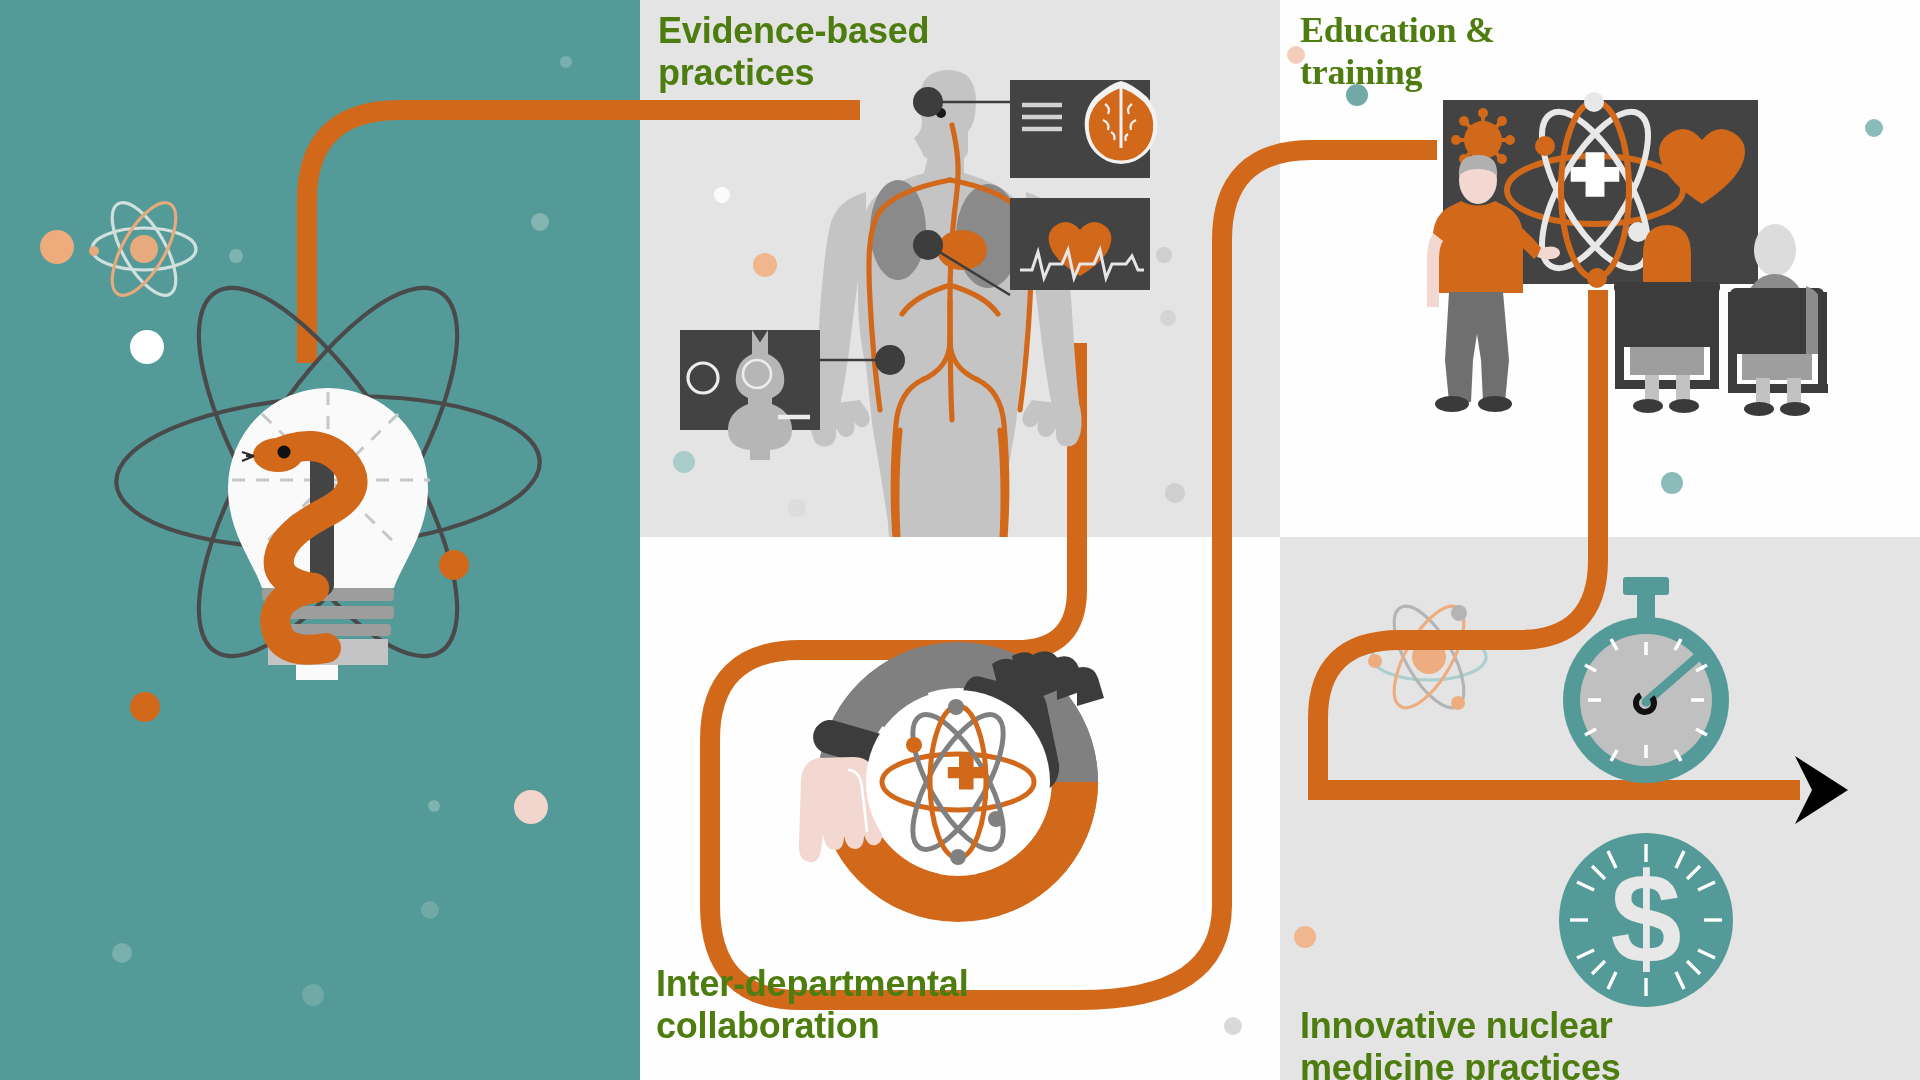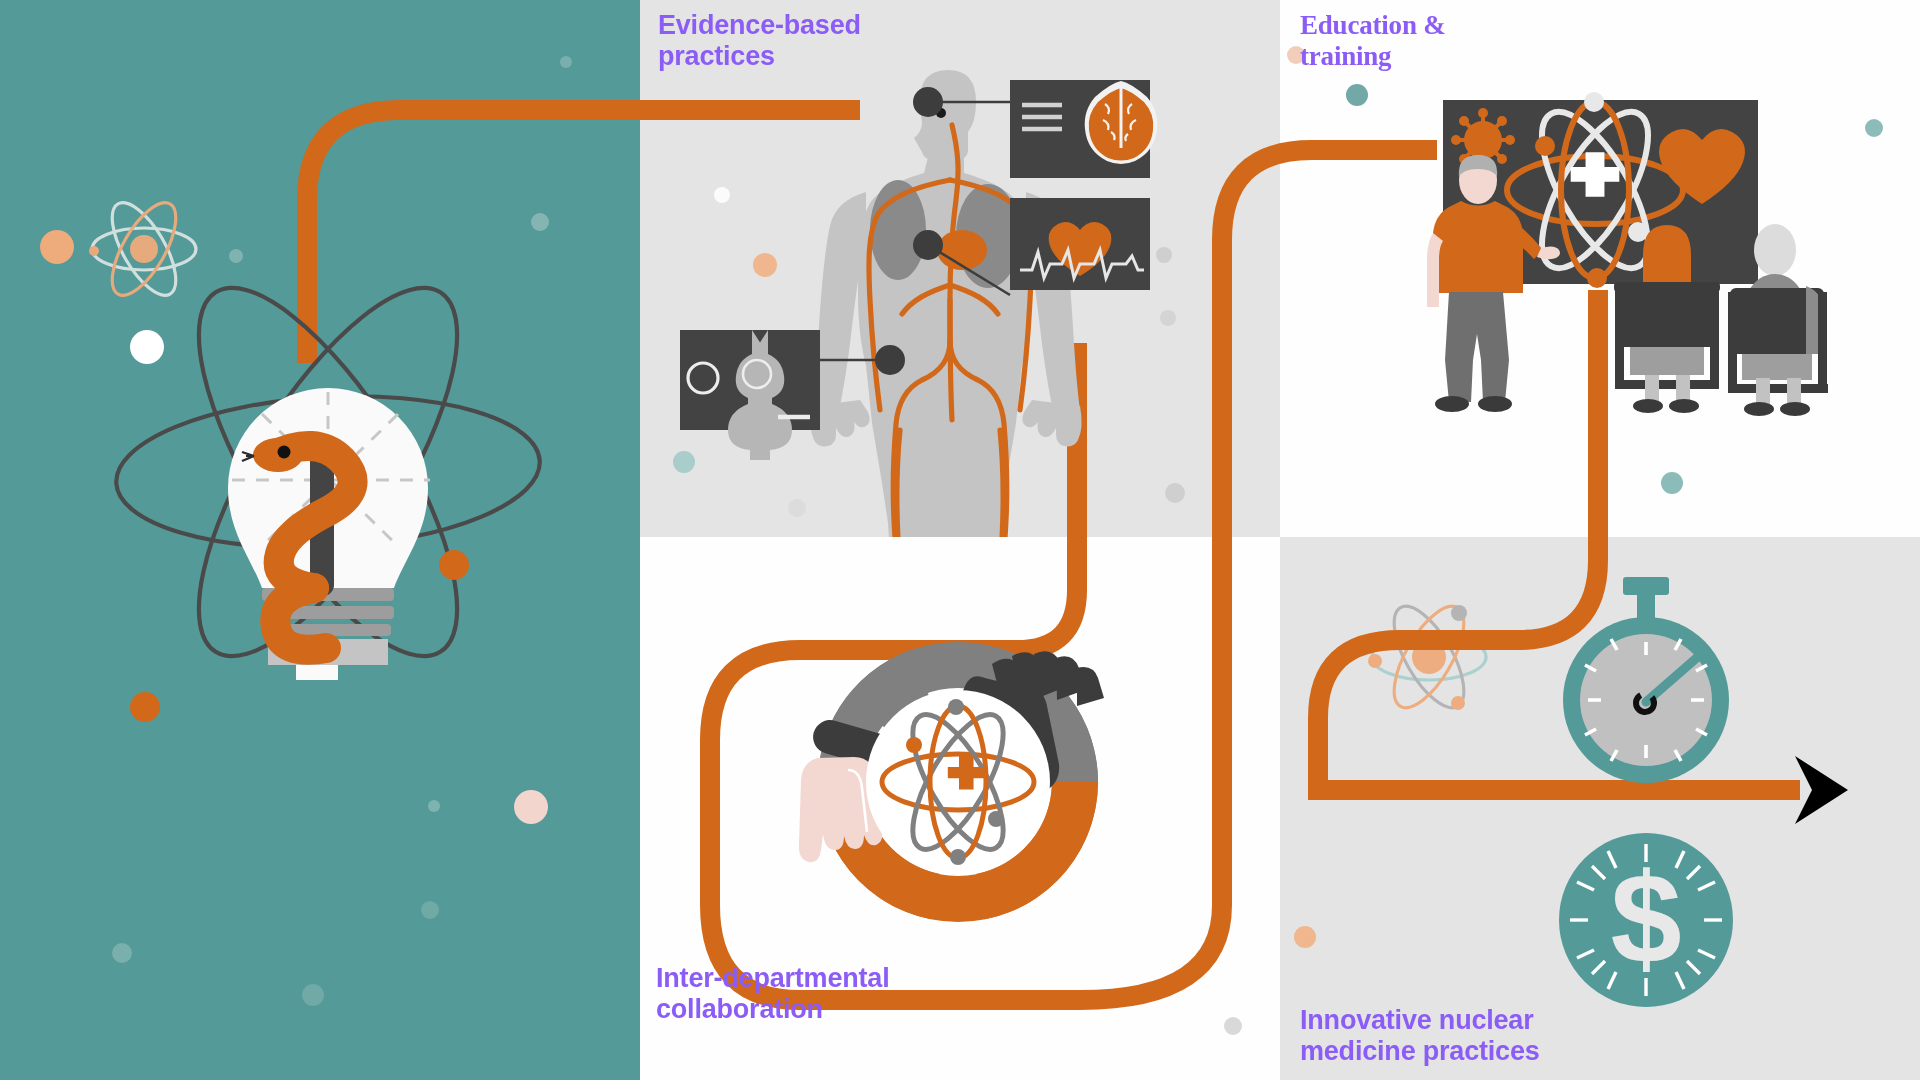--- a/index.html
+++ b/index.html
@@ -1,19 +1,19 @@
 <!DOCTYPE html>
 <html><head>
 <meta charset="utf-8">
 <style>
   html,body{margin:0;padding:0;background:#fff;}
   body{width:1920px;height:1080px;overflow:hidden;font-family:"Liberation Sans",sans-serif;}
   #stage{position:relative;width:1920px;height:1080px;}
   #stage svg{position:absolute;top:0;left:0;}
-  .label{position:absolute;font-family:"Liberation Sans",sans-serif;font-weight:bold;font-size:27px;line-height:1.16;color:#8b5cf6;letter-spacing:-0.2px;white-space:pre-line;}
+  .label{position:absolute;font-family:"Liberation Sans",sans-serif;font-weight:bold;font-size:36px;line-height:1.16;color:#4d7c0f;letter-spacing:-0.2px;white-space:pre-line;}
   #lbl-evidence{left:658px;top:10px;}
   #lbl-education{left:1300px;top:10px;font-family:Liberation Serif, serif;}
   #lbl-collab{left:656px;top:963px;}
   #lbl-innov{left:1300px;top:1005px;}
 </style>
 </head>
 <body>
 
 <div id="stage">
 

